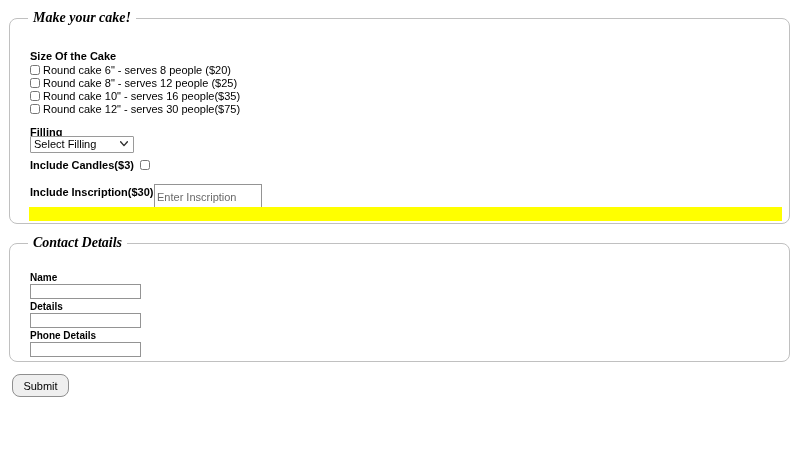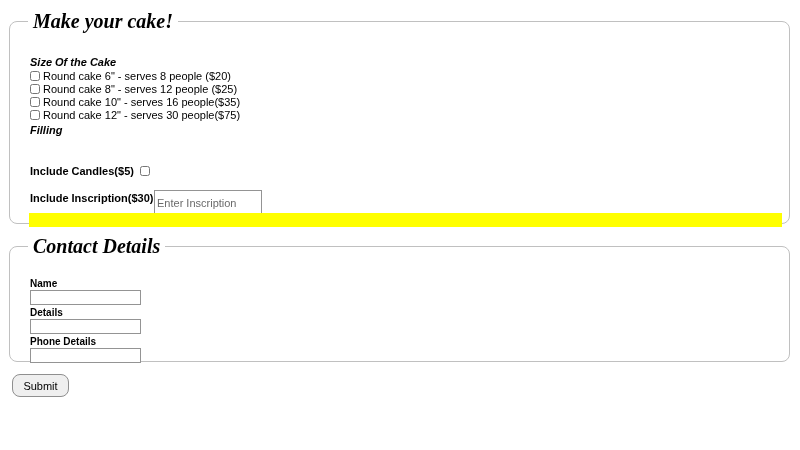--- a/index.html
+++ b/index.html
@@ -30,21 +30,21 @@
     border: 1px solid #c0c0c0;
     border-radius: 8px;
     background: transparent;
   }
   fieldset.panel > legend {
     margin-left: 18px;
     padding: 0 5px;
     font-family: "Liberation Serif", serif;
     font-style: italic;
     font-weight: bold;
-    font-size: 20px;
+    font-size: 14px;
     color: #000000;
     line-height: 1;
     margin-top: 40px;
   }
 
   #cake-panel {
     left: 9px;
     top: 11px;
     width: 779px;
     height: 211px;
@@ -62,21 +62,20 @@
     height: 100%;
   }
 
   
   .group-label {
     position: absolute;
     font-weight: bold;
     font-size: 11px;
     line-height: 12px;
     white-space: nowrap;
-    font-style: italic;
   }
   .field-label {
     position: absolute;
     font-weight: bold;
     font-size: 10px;
     line-height: 12px;
     white-space: nowrap;
   }
 
   
@@ -233,25 +232,33 @@
       <div class="cb-row" style="top:64px;">
         <input type="checkbox" style="">
         <span class="cb-text">Round cake 10" - serves 16 people($35)</span>
       </div>
 
       <div class="cb-row" style="top:77px;">
         <input type="checkbox" style="">
         <span class="cb-text">Round cake 12" - serves 30 people($75)</span>
       </div>
 
-      <div class="group-label" style="left:20px; top:93px;">Filling</div>
-
+      <div class="group-label" style="left:20px; top:101px;">Filling</div>
+
+      <div class="select-wrap" style="top:111px;">
+        <select class="sel" id="filling-select">
+          <option>Select Filling</option>
+        </select>
+        <svg class="sel-arrow" viewBox="0 0 8 6">
+          <path d="M0.6 0.8 L4 4.6 L7.4 0.8" fill="none" stroke="#303030" stroke-width="1.4" stroke-linecap="round" stroke-linejoin="round"></path>
+        </svg>
+      </div>
 
       <div class="inline-check" style="left:20px; top:134px;">
-        <span class="inline-label">Include Candles($5)</span>
+        <span class="inline-label">Include Candles($3)</span>
         <input type="checkbox" style="">
       </div>
 
       <div class="inline-check" style="left:20px; top:159px; height:16px;">
         <span class="inline-label">Include Inscription($30)</span>
         <input type="checkbox" style="">
         <input class="txt" type="text" id="inscription-field" placeholder="Enter Inscription" style="">
       </div>
 
       <div id="total-bar"></div>

